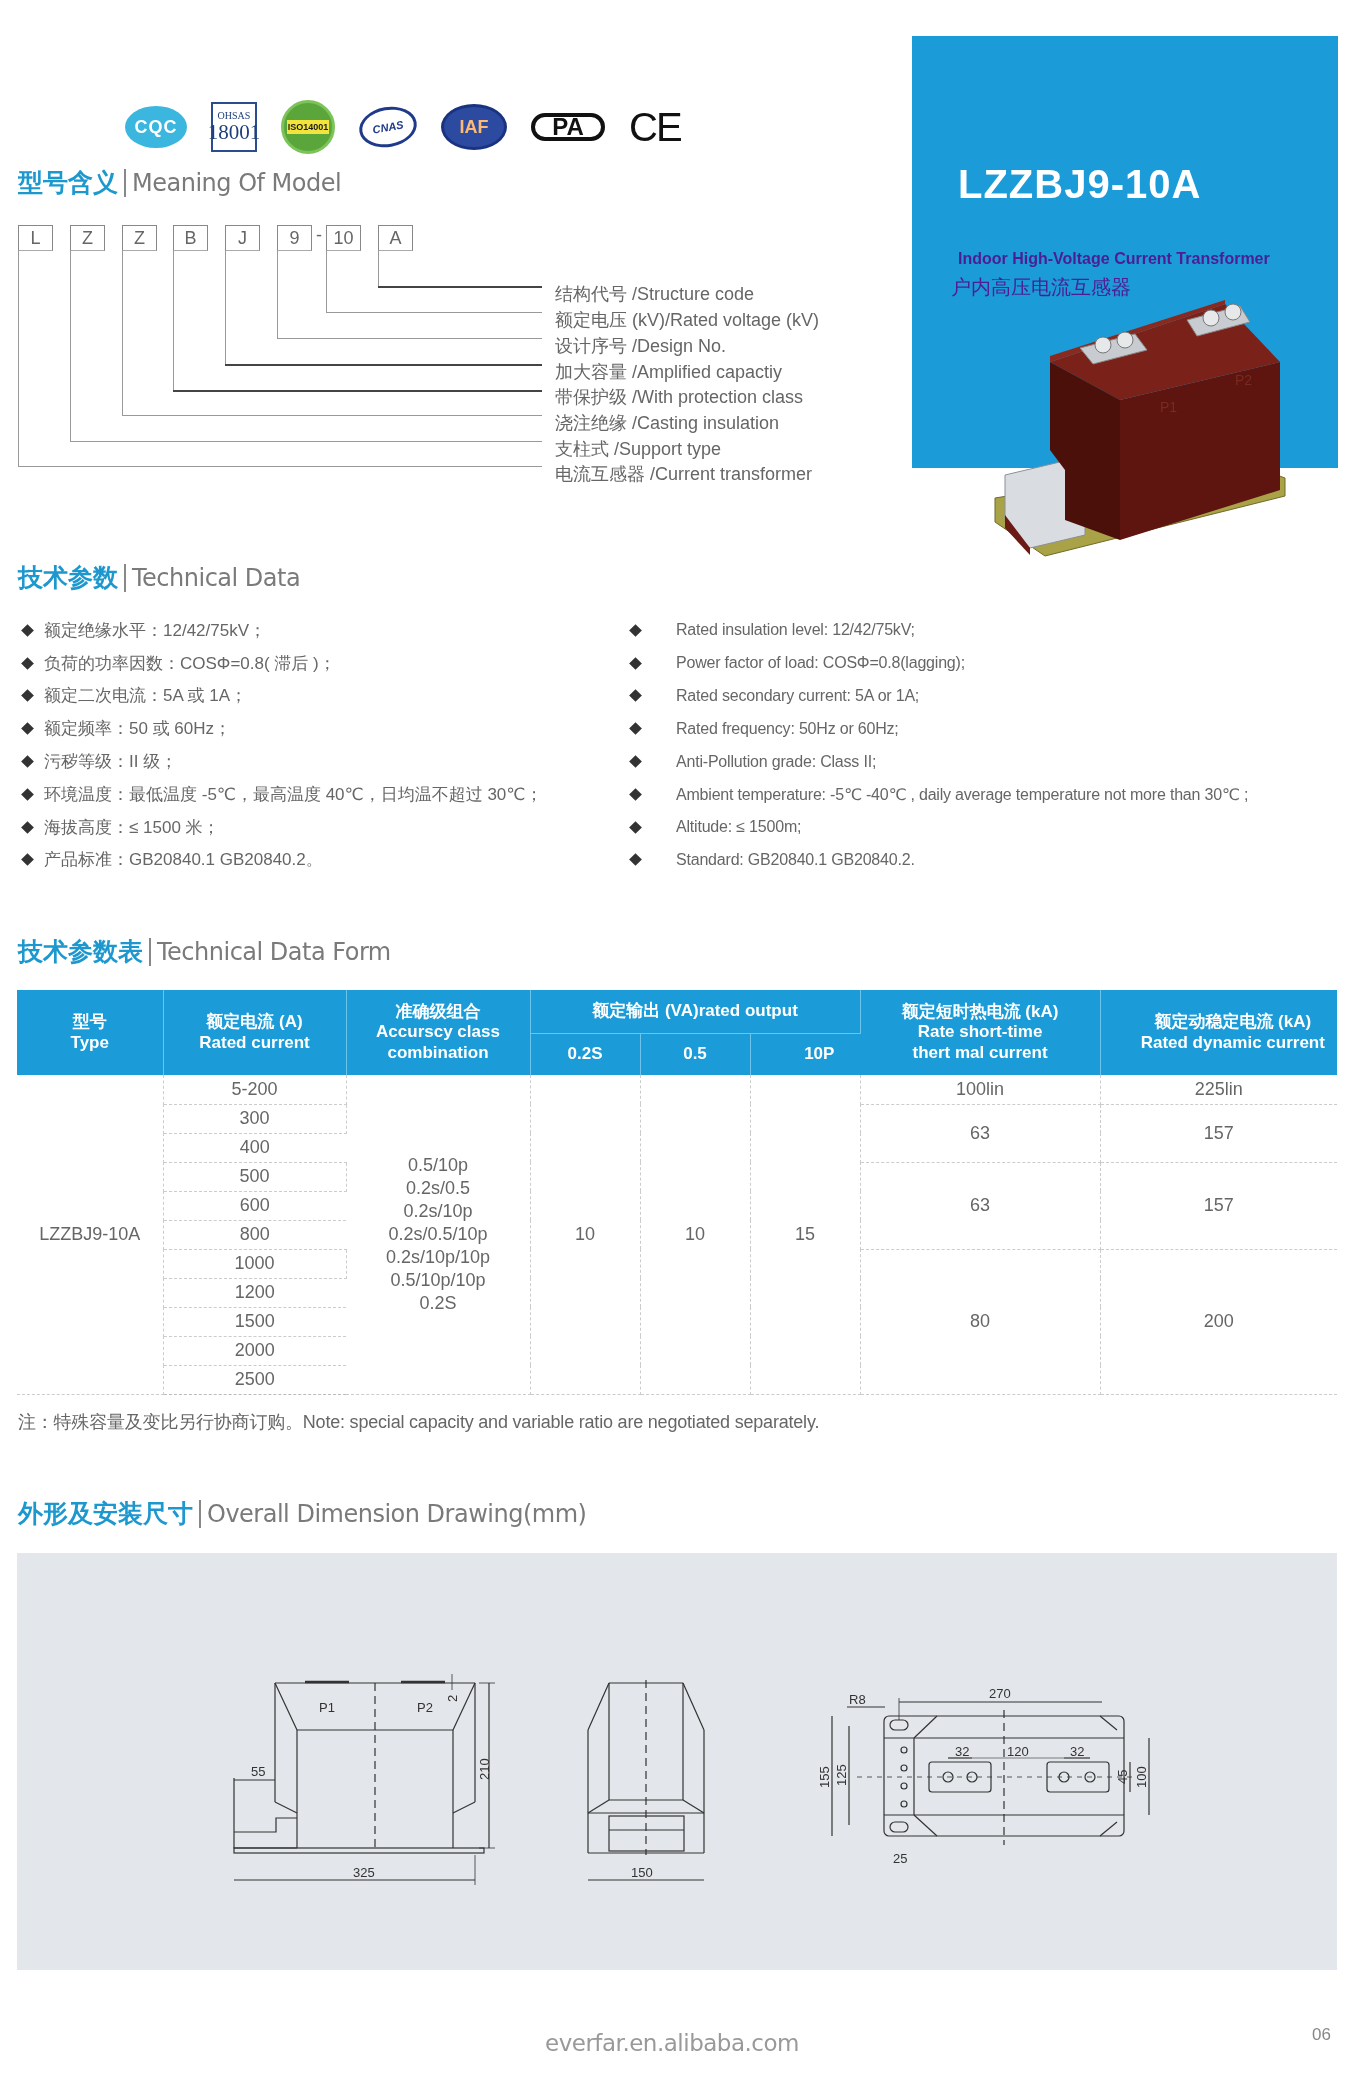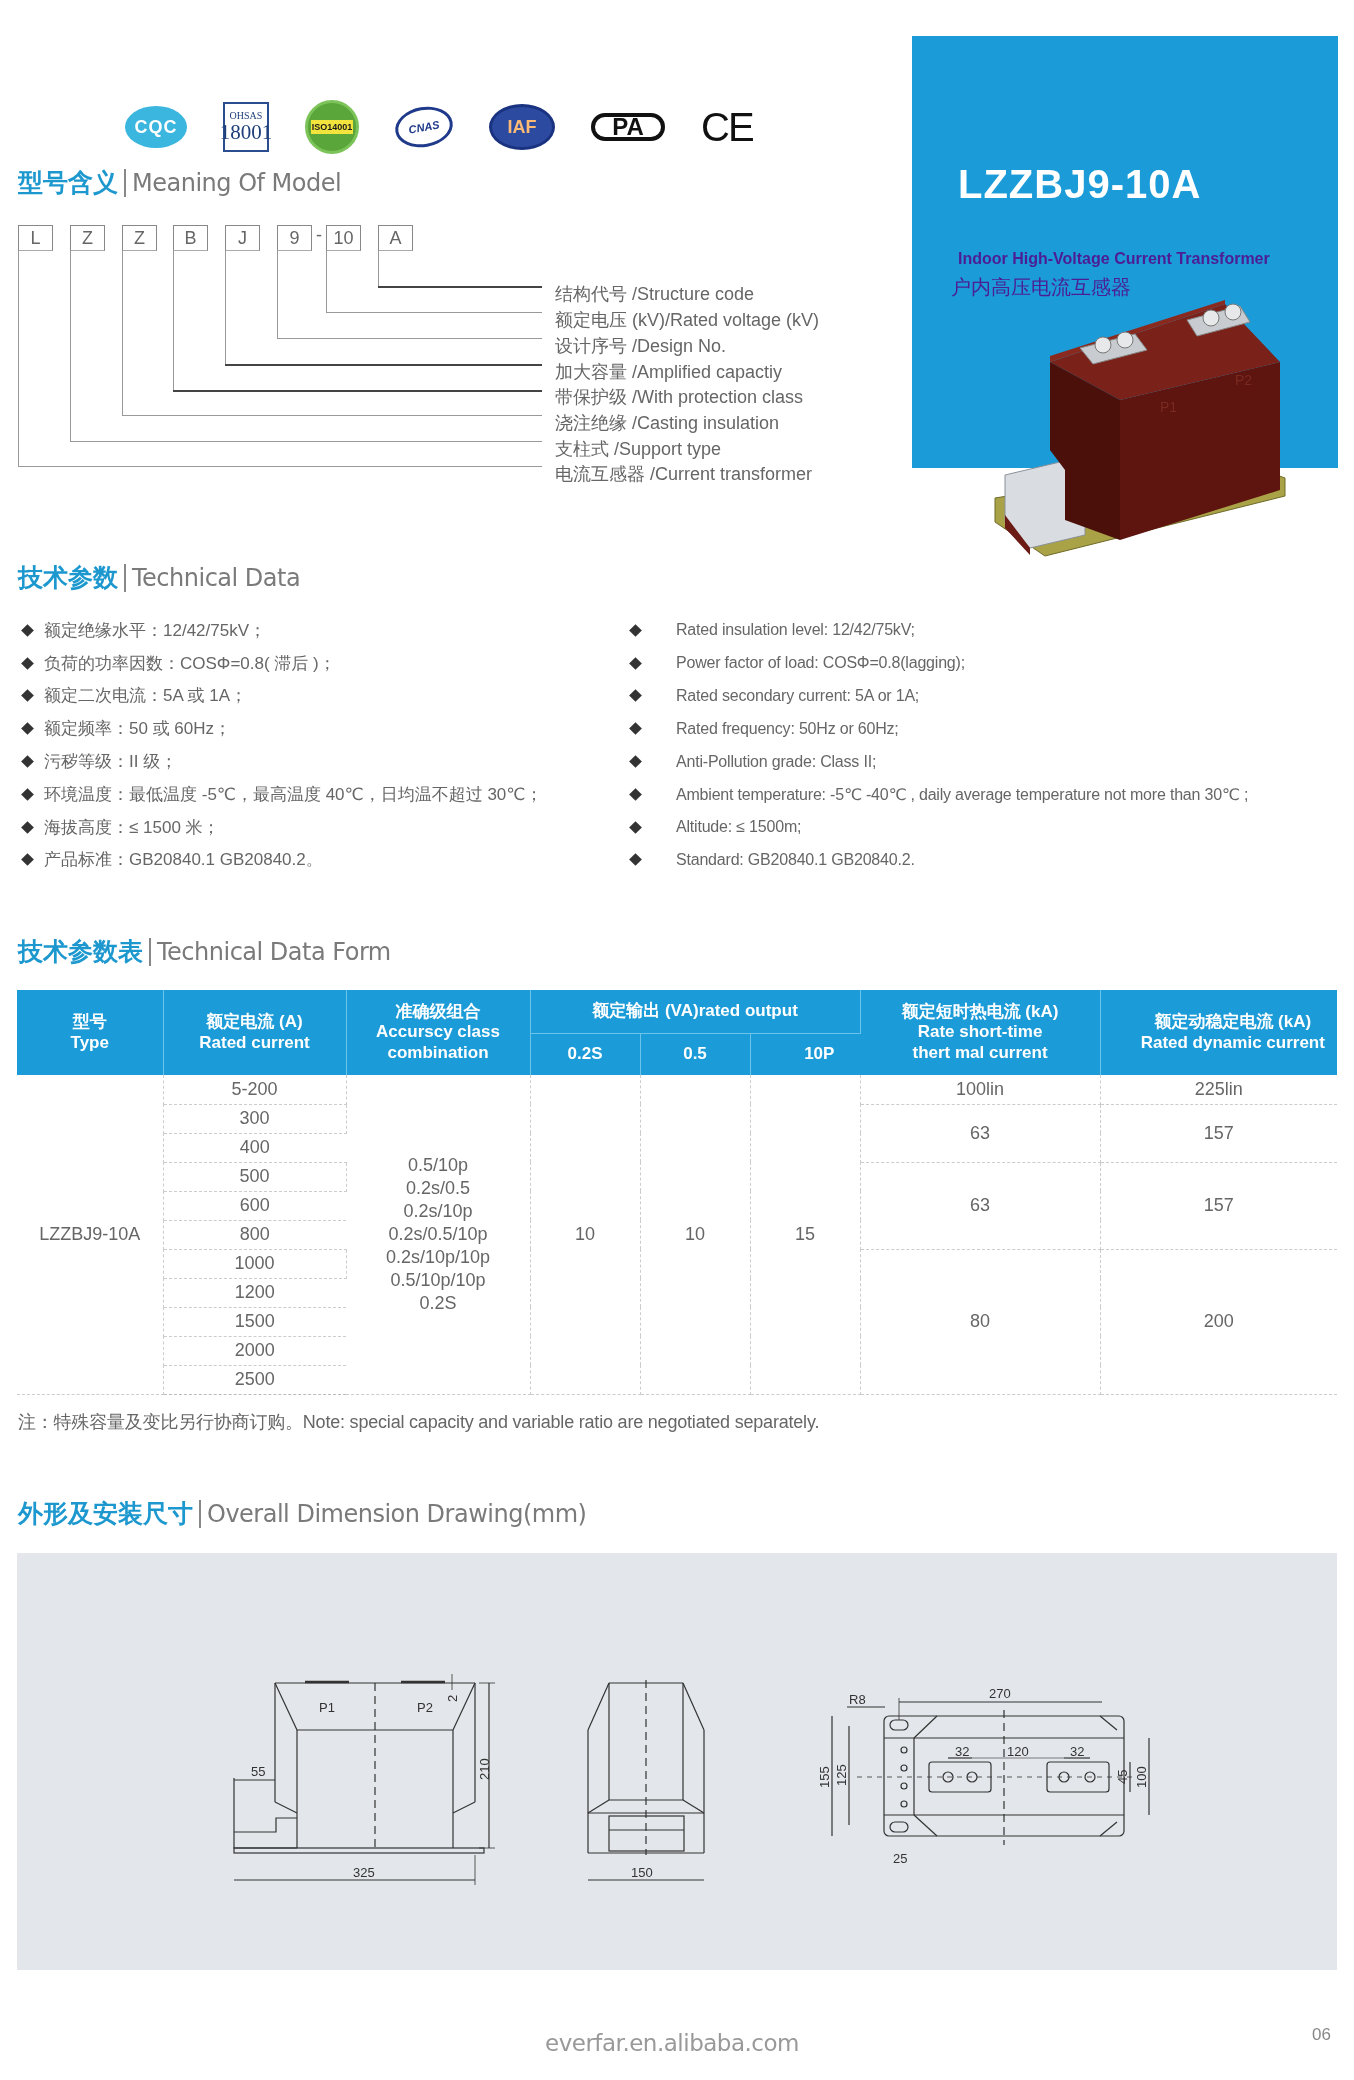--- a/index.html
+++ b/index.html
@@ -1,20 +1,20 @@
 <!DOCTYPE html>
 <html><head>
 <meta charset="utf-8">
 <style>
   * { box-sizing: border-box; margin: 0; padding: 0; }
   html, body { width: 1354px; height: 2080px; background: #ffffff; overflow: hidden; }
   body { position: relative; font-family: "Liberation Sans", "DejaVu Sans", sans-serif; color: #555; }
 
   
-  .certs { position: absolute; left: 125px; top: 100px; height: 54px; display: flex; align-items: center; gap: 36px; }
+  .certs { position: absolute; left: 125px; top: 100px; height: 54px; display: flex; align-items: center; gap: 24px; }
   .cert { display: flex; align-items: center; justify-content: center; font-weight: bold; }
   .cert-cqc { width: 62px; height: 42px; border-radius: 50%; background: #3ab6df; color: #fff; font-size: 18px; letter-spacing: 1px; }
   .cert-ohsas { width: 46px; height: 50px; border: 2px solid #2a4d8f; color: #1e3f7a; flex-direction: column; font-family: "Liberation Serif", serif; font-weight: normal; font-size: 10px; line-height: 1.1; }
   .cert-ohsas .big { font-size: 21px; }
   .cert-iso { width: 54px; height: 54px; border-radius: 50%; background: #5aa63a; color: #1b1b1b; font-size: 9px; border: 3px solid #7cc35a; }
   .cert-iso span { background: #f3e33d; padding: 2px 1px; }
   .cert-cnas { width: 58px; height: 40px; border-radius: 50%; border: 3px solid #1f3a8a; color: #1f3a8a; font-size: 11px; font-style: italic; transform: rotate(-10deg); }
   .cert-iaf { width: 66px; height: 46px; border-radius: 50%; background: #2c4aa0; color: #fdba74; font-size: 18px; border: 3px solid #1a3380; }
   .cert-pa { width: 74px; height: 28px; border: 4px solid #111; border-radius: 16px; color: #111; font-size: 24px; }
   .cert-ce { color: #111; font-size: 40px; font-weight: normal; letter-spacing: -2px; }

